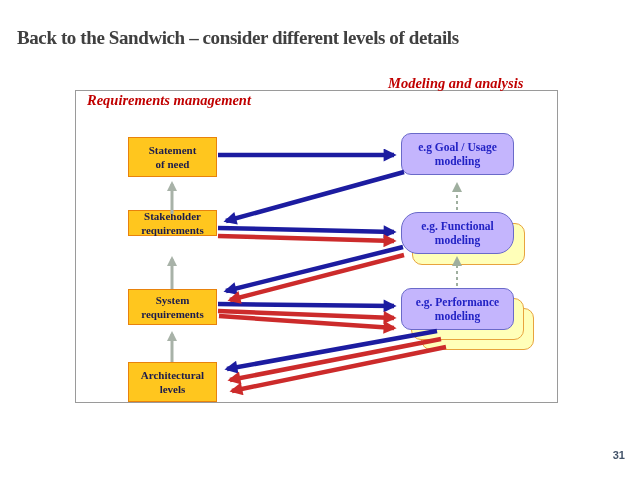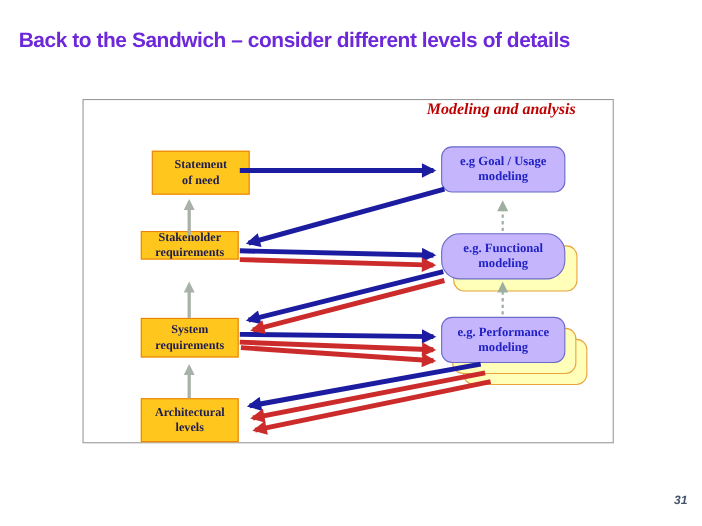--- a/index.html
+++ b/index.html
@@ -2,33 +2,33 @@
 <html><head>
 <meta charset="utf-8">
 <style>
   html,body{margin:0;padding:0;background:#ffffff;}
   .slide{
     position:relative;width:638px;height:478px;background:#ffffff;overflow:hidden;
     font-family:"Liberation Sans",sans-serif;
   }
   .title{
     position:absolute;left:17px;top:27px;width:610px;
-    font-family:Liberation Sans, sans-serif;font-weight:bold;font-size:19px;
-    letter-spacing:-0.4px;color:#6d28d9;
+    font-family:Liberation Serif, serif;font-weight:bold;font-size:19px;
+    letter-spacing:-0.4px;color:#404040;
   }
   .panel{
     position:absolute;left:75px;top:90px;width:483px;height:313px;
     border:1px solid #9a9a9a;background:#ffffff;box-sizing:border-box;
   }
   .col-header{
     position:absolute;font-family:"Liberation Serif",serif;font-weight:bold;font-style:italic;
     font-size:14.5px;color:#c00000;white-space:nowrap;
   }
   .hdr-left{left:87px;top:92px;}
-  .hdr-right{left:388px;top:92px;}
+  .hdr-right{left:388px;top:75px;}
   .gold-box{
     position:absolute;width:89px;background:#ffc61e;border:1.5px solid #e8820c;
     box-sizing:border-box;display:flex;flex-direction:column;justify-content:center;align-items:center;
     font-family:"Liberation Serif",serif;font-weight:bold;font-size:11px;line-height:1.3;
     color:#1b1b4d;text-align:center;
   }
   .peach-box{
     position:absolute;width:113px;height:42px;background:#c4b5fd;border:1.5px solid #6a6ac9;
     border-radius:10px;box-sizing:border-box;display:flex;flex-direction:column;justify-content:center;
     align-items:center;font-family:"Liberation Serif",serif;font-weight:bold;font-size:11.5px;
@@ -39,35 +39,36 @@
     border-radius:10px;box-sizing:border-box;z-index:2;
   }
   .line{display:block;}
   .arrows{position:absolute;left:0;top:0;width:638px;height:478px;z-index:5;pointer-events:none;}
   .source{
     position:absolute;left:17px;top:440px;font-family:"Liberation Serif",serif;
     font-size:12.5px;color:#1f3864;
   }
   .pagenum{
     position:absolute;right:13px;top:449px;font-family:"Liberation Sans",sans-serif;
-    font-size:11px;font-weight:bold;color:#44546a;font-style:italic;
+    font-size:11px;font-weight:bold;color:#44546a;
   }
 </style>
 </head>
 <body>
 
 <div class="slide">
 
   <div class="title">Back to the Sandwich – consider different levels of details</div>
 
   <div class="panel"></div>
 
+  <div class="col-header hdr-left">Requirements management</div>
   <div class="col-header hdr-right">Modeling and analysis</div>
 
-  <div class="gold-box" style="left:138px;top:137px;height:40px;">
+  <div class="gold-box" style="left:128px;top:137px;height:40px;">
     <span class="line">Statement</span>
     <span class="line">of need</span>
   </div>
   <div class="gold-box" style="left:128px;top:210px;height:26px;">
     <span class="line">Stakeholder</span>
     <span class="line">requirements</span>
   </div>
   <div class="gold-box" style="left:128px;top:289px;height:36px;">
     <span class="line">System</span>
     <span class="line">requirements</span>

